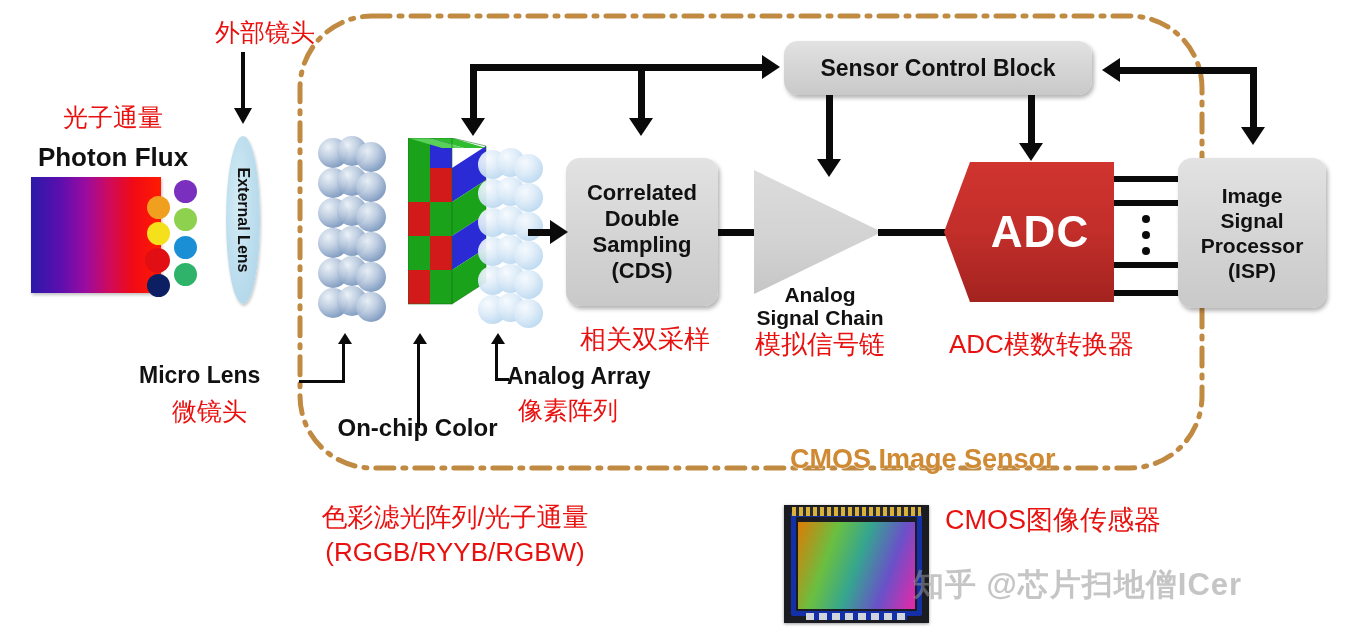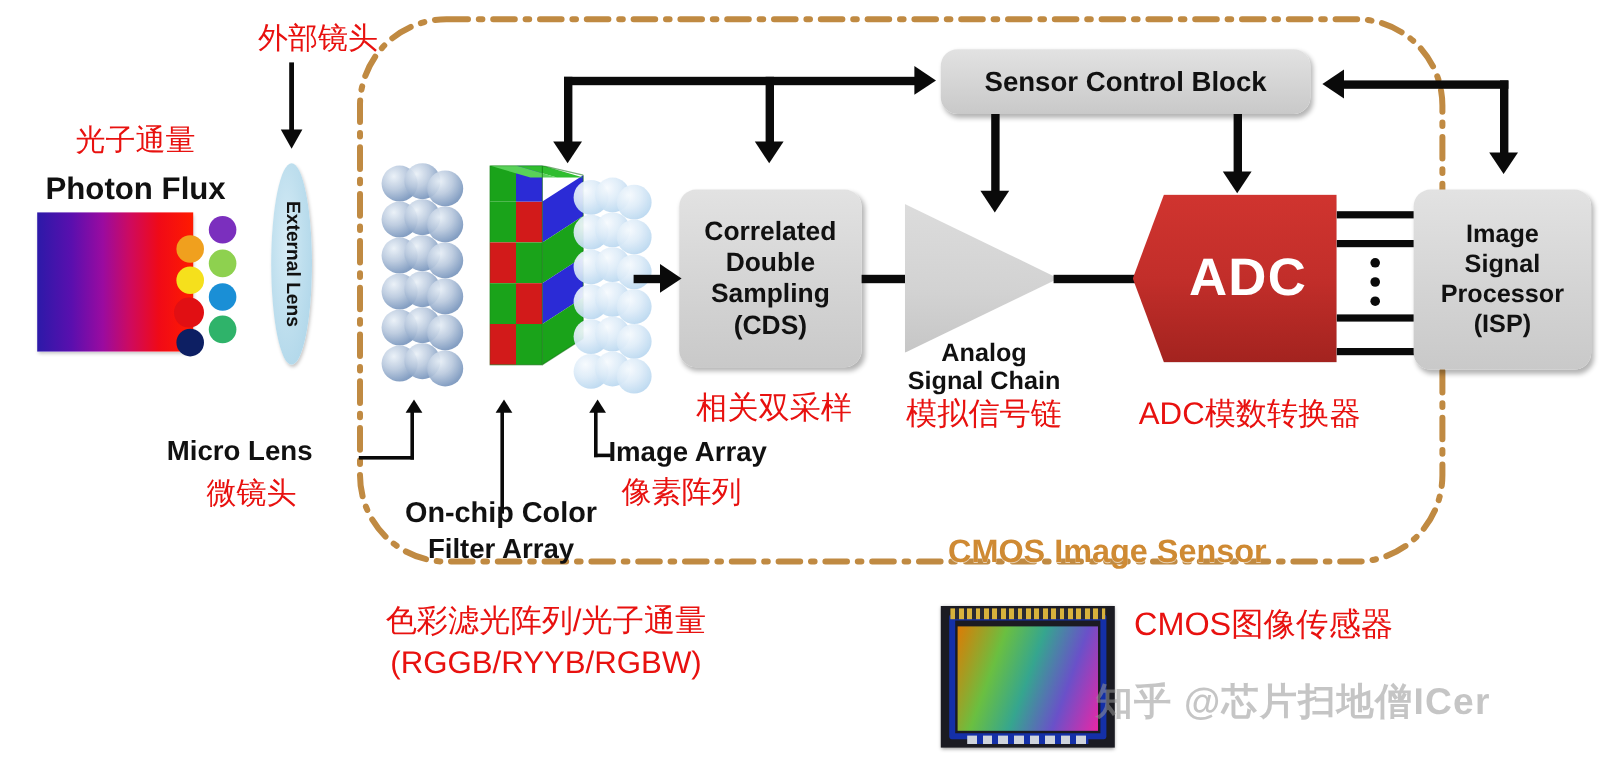--- a/index.html
+++ b/index.html
@@ -279,23 +279,22 @@
   <div class="abs arr-u" style="left:413px;top:333px;"></div>
 
   <div class="abs thin-v" style="left:495px;top:343px;height:38px;"></div>
   <div class="abs arr-u" style="left:491px;top:333px;"></div>
   <div class="abs thin-h" style="left:495px;top:378px;width:14px;"></div>
 
   <div class="abs t en" style="left:139px;top:363px;font-size:23px;">Micro Lens</div>
   <div class="abs t cn" style="left:172px;top:397px;font-size:25px;">微镜头</div>
 
   <div class="abs t en center" style="left:330px;top:415px;width:175px;font-size:24px;">On-chip Color</div>
-  <div class="abs t en center" style="left:330px;top:445px;width:175px;font-size:23px;">Filter Array</div>
-
-  <div class="abs t en" style="left:507px;top:364px;font-size:23px;">Image Array</div>
+
+  <div class="abs t en" style="left:507px;top:364px;font-size:23px;">Analog Array</div>
   <div class="abs t cn" style="left:518px;top:396px;font-size:25px;">像素阵列</div>
 
   <div class="abs t cn center" style="left:255px;top:503px;width:400px;font-size:26px;">色彩滤光阵列/光子通量</div>
   <div class="abs t cn center" style="left:255px;top:538px;width:400px;font-size:26px;">(RGGB/RYYB/RGBW)</div>
 
   <div class="abs gbox" style="left:566px;top:158px;width:152px;height:148px;">
     <div style="font-size:22px;line-height:1.18;">
       <div>Correlated</div>
       <div>Double</div>
       <div>Sampling</div>

